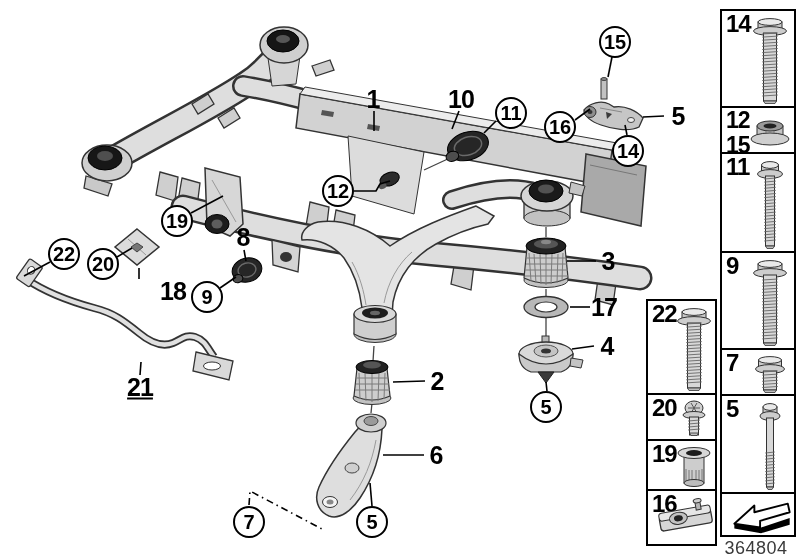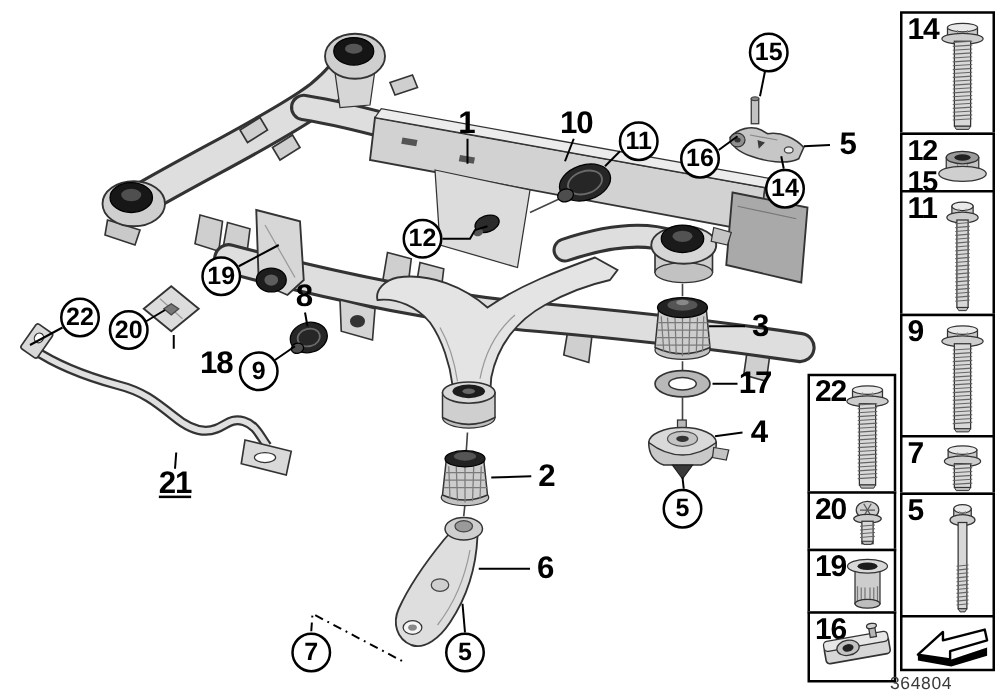--- a/index.html
+++ b/index.html
@@ -8,22 +8,22 @@
   .callout{position:absolute;transform:translate(-50%,-50%);font-weight:bold;color:#000;white-space:nowrap}
   .callout.plain{font-size:25px;letter-spacing:-1px}
   .callout.circled{width:32px;height:32px;border:2.5px solid #000;border-radius:50%;background:#fff;
      font-size:20px;display:flex;align-items:center;justify-content:center;box-sizing:border-box}
   .leader{fill:none;stroke:#000;stroke-width:1.6}
   .leader.dash{stroke-dasharray:7 4 1.5 4}
   .cell{position:absolute;border:2px solid #000;background:#fff;box-sizing:border-box}
   .cell .num{position:absolute;top:1px;left:4px;font-weight:bold;font-size:24px;line-height:1;letter-spacing:-1px;color:#000}
   .cell .num .l2{display:block;margin-top:2px}
   .cell svg.icon{position:absolute}
-  #diagram-number{position:absolute;left:712px;top:538px;width:88px;text-align:left;
-     font-size:14px;color:#3a3a3a;letter-spacing:.5px}
+  #diagram-number{position:absolute;left:712px;top:538px;width:88px;text-align:center;
+     font-size:18px;color:#3a3a3a;letter-spacing:.5px}
 </style>
 </head>
 <body>
 
 <div id="stage">
 
   <svg id="drawing" width="800" height="560" viewBox="0 0 800 560">
 
     <g>
 

